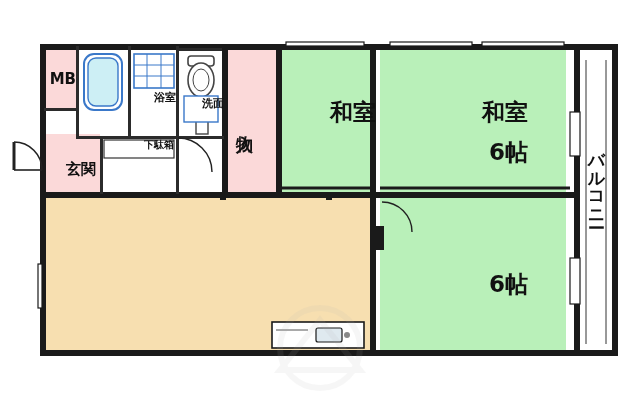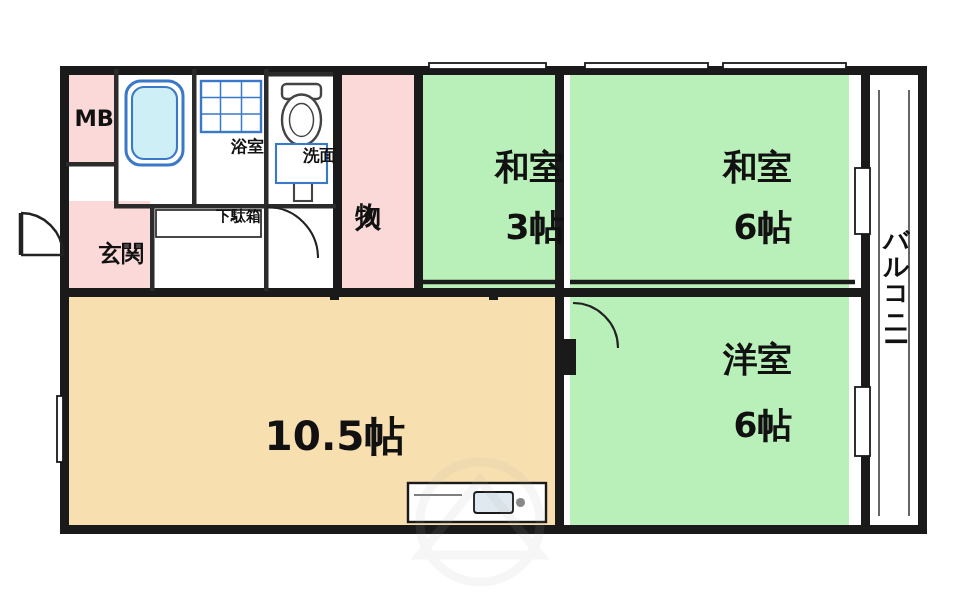--- a/index.html
+++ b/index.html
@@ -116,29 +116,26 @@
 
   <div class="lbl" style="left:44px;top:72px;width:32px;font-size:15px;">MB</div>
   <div class="lbl tiny" style="left:128px;top:92px;width:48px;font-size:11px;">浴室</div>
   <div class="lbl tiny" style="left:180px;top:98px;width:44px;font-size:11px;">洗面</div>
   <div class="lbl tiny" style="left:104px;top:140px;width:70px;font-size:10px;">下駄箱</div>
   <div class="lbl" style="left:48px;top:162px;width:48px;font-size:15px;">玄関</div>
 
   <div class="vlbl" style="left:236px;top:92px;height:60px;font-size:17px;">物入</div>
 
   <div class="lbl" style="left:282px;top:100px;width:94px;font-size:23px;">和室</div>
-  <div class="lbl" style="left:282px;top:140px;width:94px;font-size:23px;">3帖</div>
 
   <div class="lbl" style="left:418px;top:100px;width:110px;font-size:23px;">和室</div>
   <div class="lbl" style="left:418px;top:140px;width:110px;font-size:23px;">6帖</div>
 
-  <div class="lbl" style="left:418px;top:228px;width:110px;font-size:23px;">洋室</div>
   <div class="lbl" style="left:418px;top:272px;width:110px;font-size:23px;">6帖</div>
 
-  <div class="lbl" style="left:90px;top:278px;width:180px;font-size:27px;">10.5帖</div>
 
   <div class="vlbl" style="left:588px;top:100px;height:160px;font-size:17px;">バルコニー</div>
 
   <svg class="wm" viewBox="0 0 180 95">
     <circle cx="90" cy="48" r="40" fill="none" stroke="#b0b0b0" stroke-width="6"></circle>
     <path d="M50 70 L90 20 L130 70 Z" fill="none" stroke="#b0b0b0" stroke-width="6"></path>
   </svg>
 
 </div>
 

